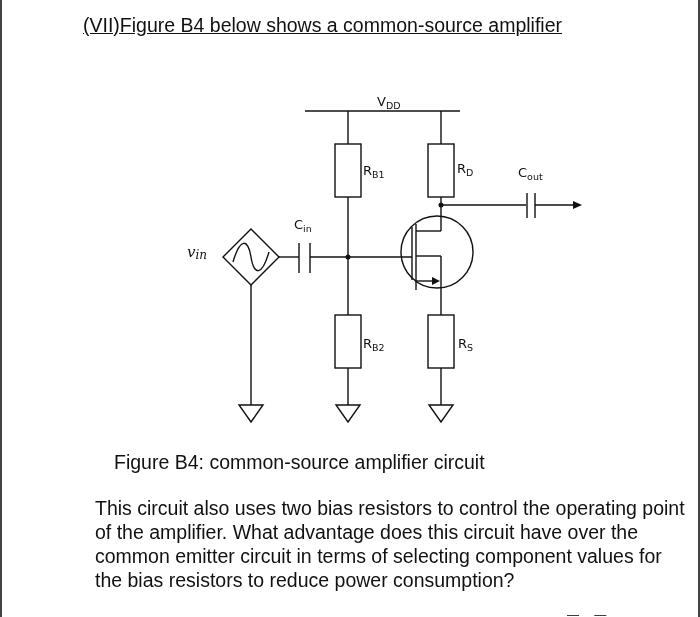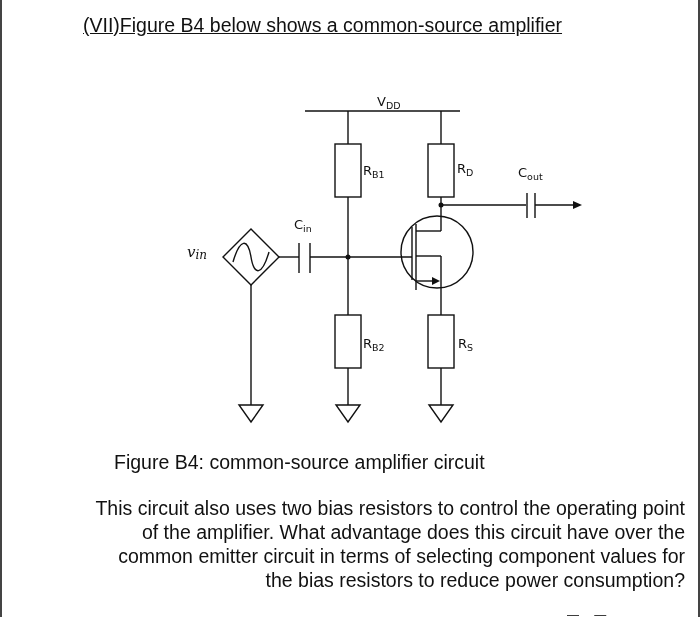--- a/index.html
+++ b/index.html
@@ -5,21 +5,21 @@
   html, body { margin: 0; padding: 0; }
   body {
     width: 700px; height: 617px; position: relative; overflow: hidden;
     background: #ffffff; font-family: "Liberation Sans", sans-serif; color: #111;
   }
   .border-left { position: absolute; left: 0; top: 0; width: 2px; height: 617px; background: #444; }
   .border-right { position: absolute; right: 0; top: 0; width: 2px; height: 617px; background: #444; }
   .intro { position: absolute; left: 83px; top: 13px; font-size: 19.5px; line-height: 24px; text-decoration: underline; }
   .intro .line2 { padding-left: 53px; display: block; }
   .caption { position: absolute; left: 73px; top: 451px; font-size: 19.5px; margin-left: 41px; }
-  .question { position: absolute; left: 95px; top: 496px; width: 590px; font-size: 19.5px; line-height: 24px; text-align: right; }
+  .question { position: absolute; left: 95px; top: 496px; width: 590px; font-size: 19.5px; line-height: 24px; }
   svg.circuit { position: absolute; left: 0; top: 0; }
   .lbl { font-family: "DejaVu Sans", sans-serif; font-size: 13px; fill: #111; }
   .sub { font-size: 9.5px; }
   .vin { font-family: "DejaVu Serif", serif; font-style: italic; font-size: 15px; fill: #111; }
   .cutoff { position: absolute; left: 567px; top: 608px; font-size: 12px; color: #222; letter-spacing: 6px; }
 </style>
 </head>
 <body>
 
 <div class="border-left"></div>

